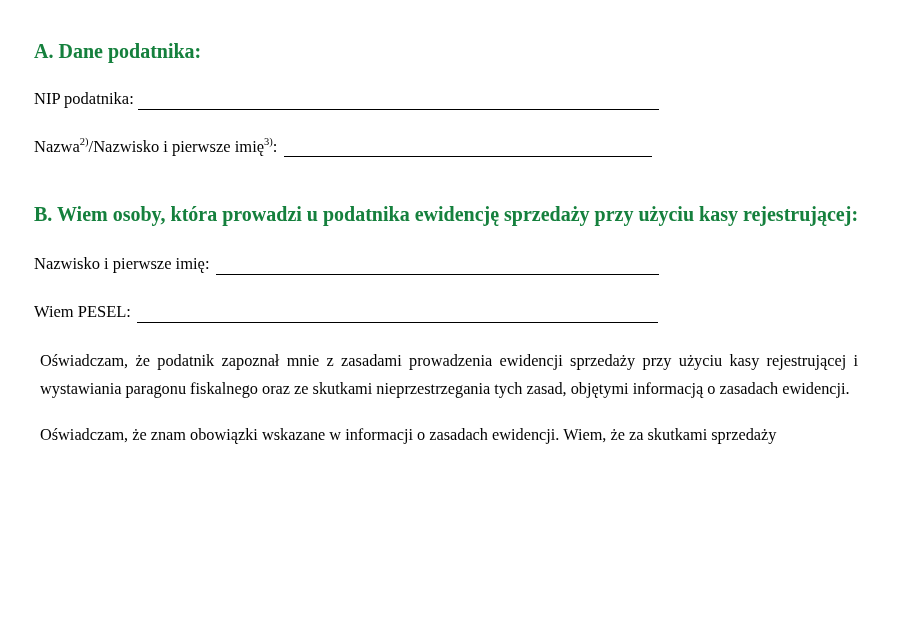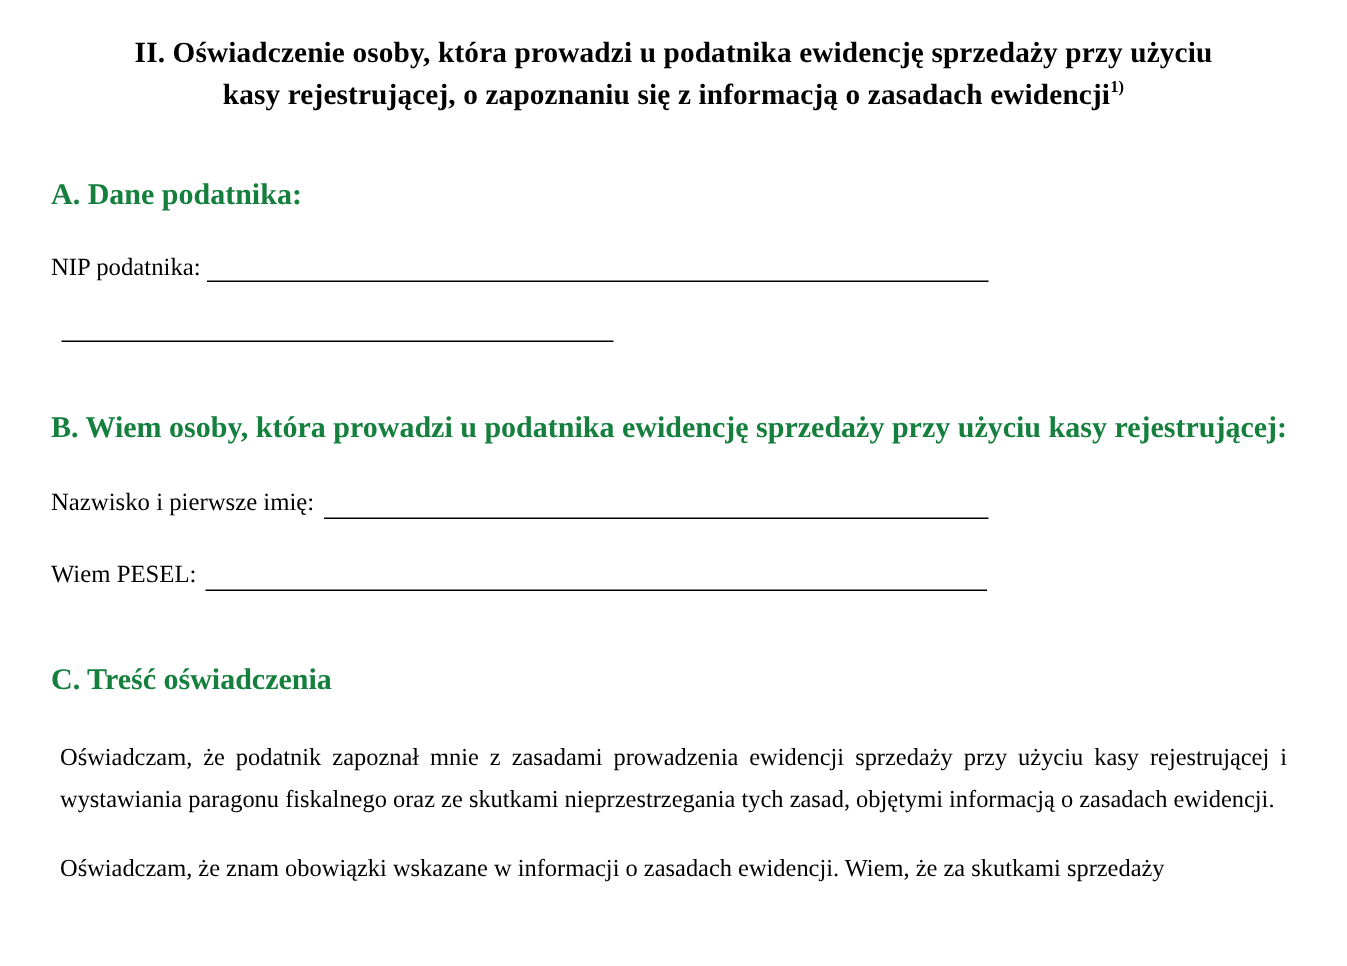--- a/index.html
+++ b/index.html
@@ -86,47 +86,43 @@
     text-align-last: left;
   }
   #para-1 { margin-top: 24px; }
   #para-2 { margin-top: 18px; }
 </style>
 </head>
 <body>
 
 <div class="page">
 
-  <div class="doc-title">
-    <span>II. Oświadczenie osoby, która prowadzi u podatnika  ewidencję sprzedaży przy użyciu</span><br>
-    <span>kasy rejestrującej, o zapoznaniu się z informacją o zasadach ewidencji</span><sup>1)</sup>
-  </div>
 
   <div class="section-head" id="section-a-head">A. Dane podatnika:</div>
 
   <div class="field-row" id="nip-row">
     <span class="label">NIP podatnika:</span>
     <span class="rule"></span>
   </div>
 
   <div class="field-row" id="nazwa-row">
+    <span class="label"><span>Nazwa</span><sup>2)</sup><span>/Nazwisko i pierwsze imię</span><sup>3)</sup><span>:</span></span>
     <span class="rule"></span>
   </div>
 
   <div class="section-head wide" id="section-b-head">B. Wiem osoby, która prowadzi u podatnika ewidencję sprzedaży przy użyciu kasy rejestrującej:</div>
 
   <div class="field-row" id="nazwisko-row">
     <span class="label">Nazwisko i pierwsze imię:</span>
     <span class="rule"></span>
   </div>
 
   <div class="field-row" id="pesel-row">
     <span class="label">Wiem PESEL:</span>
     <span class="rule"></span>
   </div>
 
-  <div class="section-head" id="section-c-head">C. Treść oświadczenia</div>
 
   <div class="para" id="para-1">Oświadczam, że podatnik zapoznał mnie z zasadami prowadzenia ewidencji sprzedaży przy użyciu kasy rejestrującej i wystawiania paragonu fiskalnego oraz ze skutkami nieprzestrzegania tych zasad, objętymi informacją o zasadach ewidencji.</div>
 
   <div class="para" id="para-2">Oświadczam, że znam obowiązki wskazane w informacji o zasadach ewidencji. Wiem, że za skutkami sprzedaży</div>
 
 </div>
 
 </body></html>

